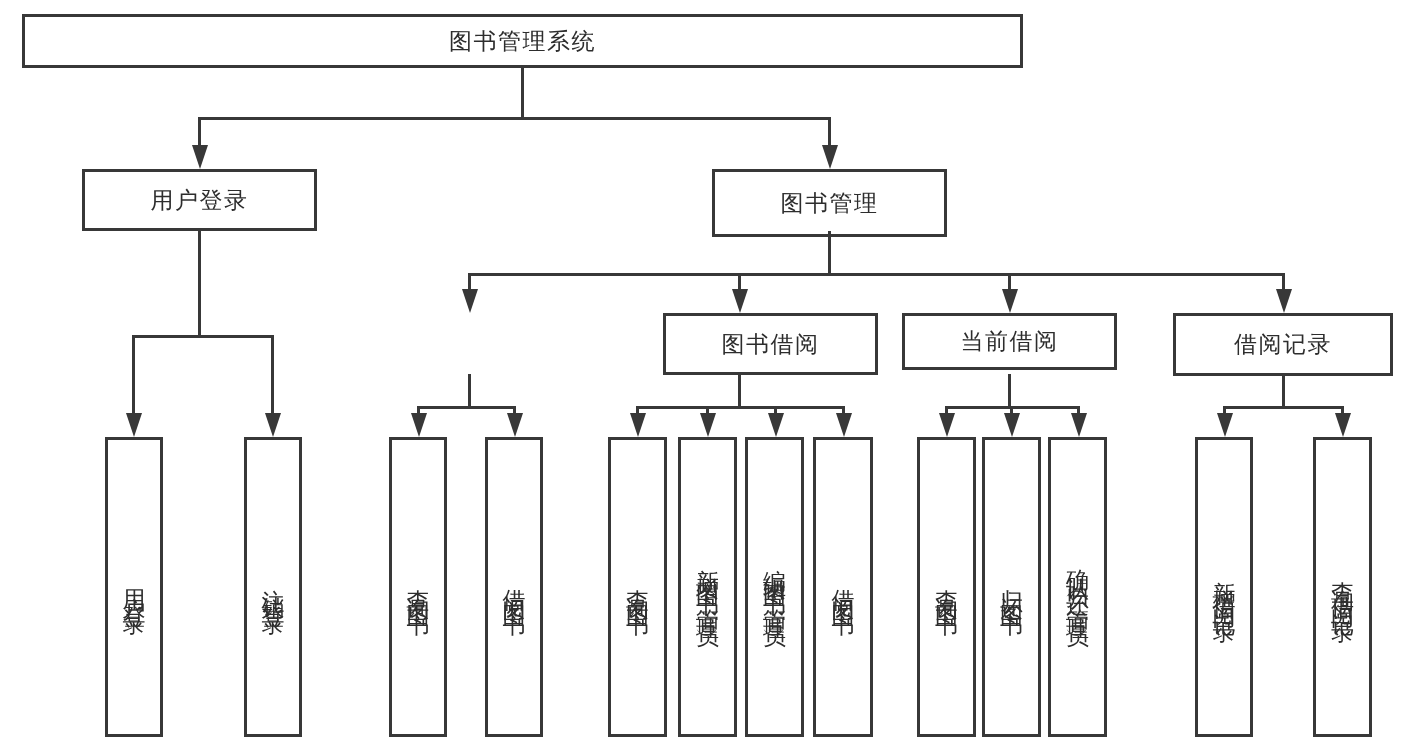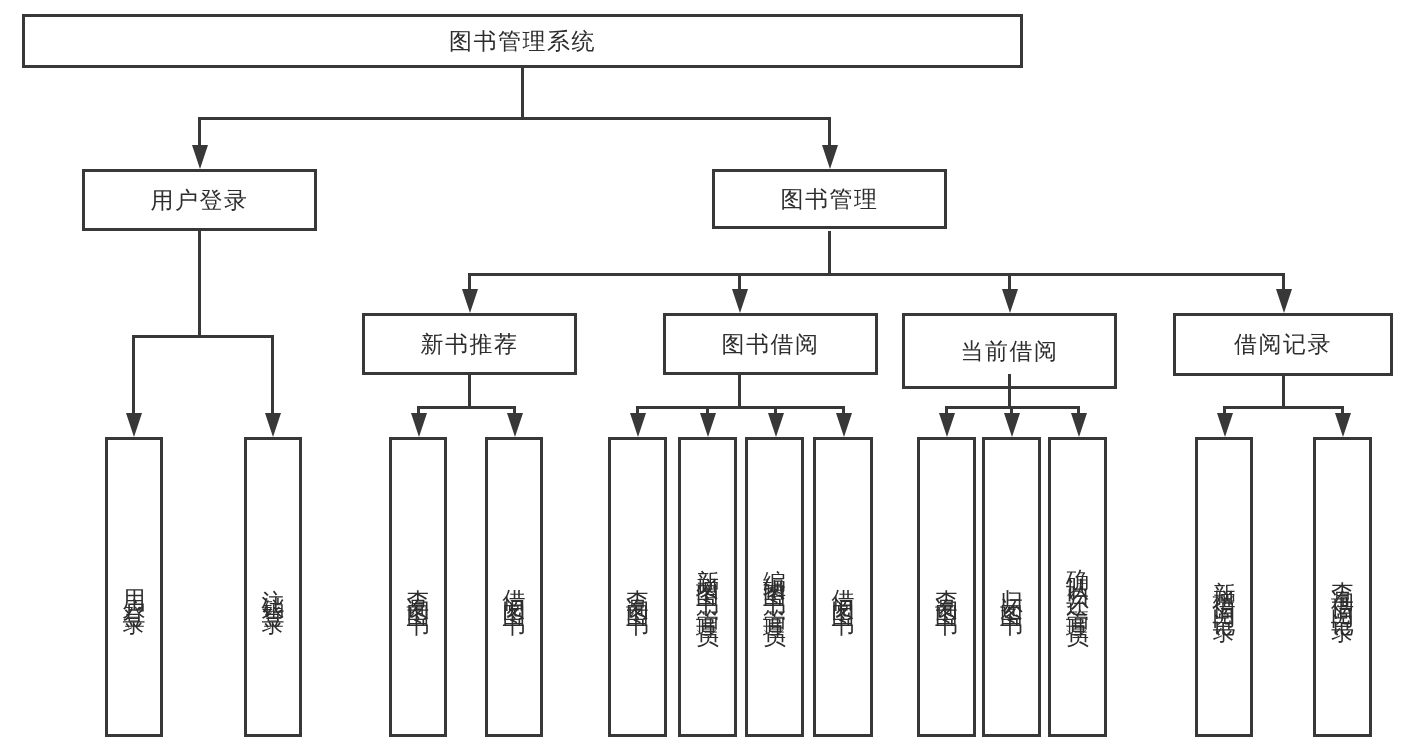--- a/index.html
+++ b/index.html
@@ -59,33 +59,30 @@
 <div id="canvas">
 
   <div class="node" style="left:22px;top:14px;width:1001px;height:54px;">
     <span>图书管理系统</span>
   </div>
 
   <div class="node" style="left:82px;top:169px;width:235px;height:62px;">
     <span>用户登录</span>
   </div>
 
-  <div class="node" style="left:712px;top:169px;width:235px;height:60px;">
+  <div class="node" style="left:712px;top:169px;width:235px;height:68px;">
     <span>图书管理</span>
   </div>
 
-  <div class="node" style="left:362px;top:313px;width:215px;height:62px;">
-    <span>新书推荐</span>
-  </div>
 
   <div class="node" style="left:632px;top:313px;width:215px;height:62px;margin-left:31px;">
     <span>图书借阅</span>
   </div>
 
-  <div class="node" style="left:902px;top:313px;width:215px;height:76px;">
+  <div class="node" style="left:902px;top:313px;width:215px;height:57px;">
     <span>当前借阅</span>
   </div>
 
   <div class="node" style="left:1173px;top:313px;width:220px;height:63px;">
     <span>借阅记录</span>
   </div>
 
   <div class="vnode" style="left:105px;top:437px;width:58px;height:300px;">
     <span>用户登录</span>
   </div>

